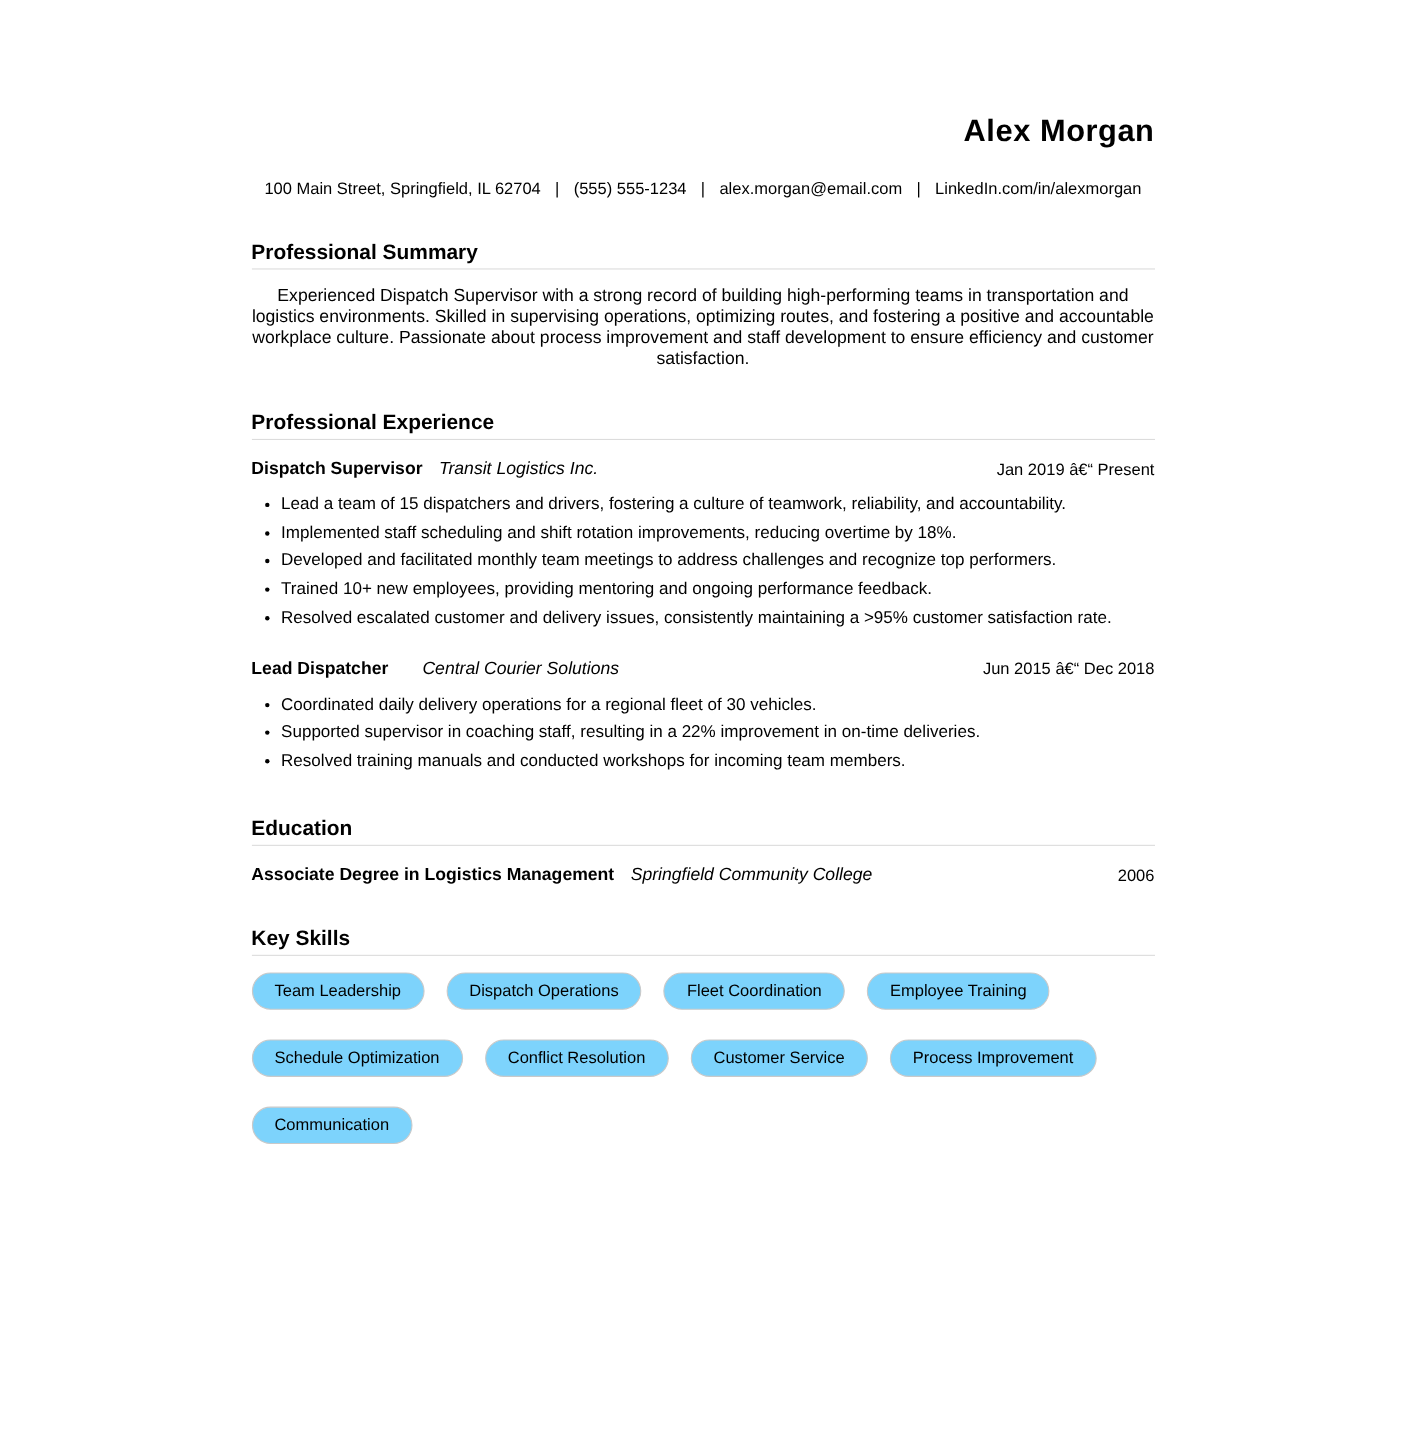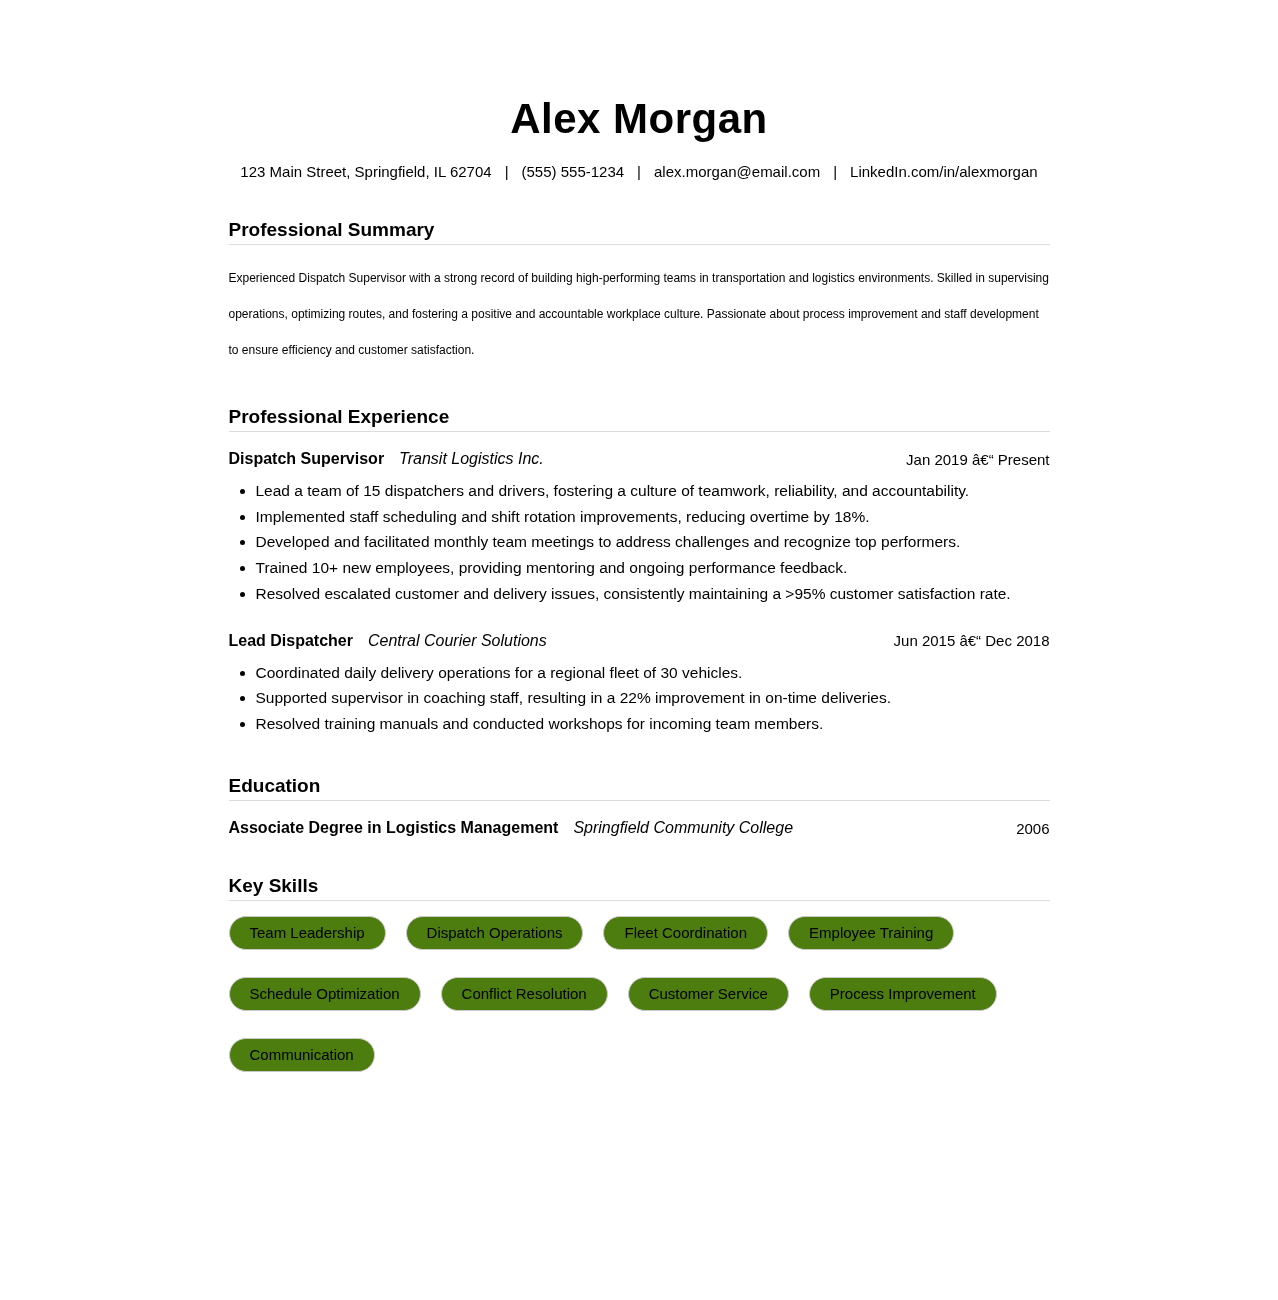--- a/index.html
+++ b/index.html
@@ -15,23 +15,23 @@
     min-height: 1300px;
   }
   .page {
     width: 821px;
     margin: 0 auto;
     padding-top: 100px;
     padding-bottom: 60px;
   }
   .name {
     margin: 0;
-    font-size: 42px;
+    font-size: 28px;
     font-weight: bold;
-    text-align: center;
+    text-align: right;
     line-height: 38px;
     letter-spacing: 0.5px;
   }
   .contact-line {
     margin-top: 24px;
     text-align: center;
     font-size: 15px;
     line-height: 19px;
     white-space: nowrap;
   }
@@ -42,30 +42,32 @@
   .section-title {
     margin: 38px 0 0 0;
     font-size: 19px;
     font-weight: bold;
     line-height: 22px;
     padding-bottom: 3px;
     border-bottom: 1px solid #dcdcdc;
   }
   .summary-text {
     margin: 15px 0 0 0;
-    font-size: 12px;
-    line-height: 36px;
+    font-size: 16px;
+    line-height: 19px;
+    text-align: center;
   }
   .job-head {
     display: flex;
     align-items: center;
     margin-top: 18px;
   }
   .job-head.second {
     margin-top: 25px;
+    gap: 16px;
   }
   .job-title {
     font-size: 16px;
     font-weight: bold;
   }
   .job-company {
     font-size: 16px;
     font-style: italic;
     margin-left: 15px;
   }
@@ -108,33 +110,33 @@
     row-gap: 27px;
     margin-top: 15px;
   }
   .skill-pill {
     display: inline-block;
     border: 1px solid #c9c9c9;
     border-radius: 17px;
     padding: 7px 20px;
     font-size: 15px;
     line-height: 18px;
-    background: #4d7c0f;
+    background: #7dd3fc;
     white-space: nowrap;
   }
 </style>
 </head>
 <body>
 
 <div class="page">
 
   <h1 class="name">Alex Morgan</h1>
 
   <div class="contact-line">
-    <span>123 Main Street, Springfield, IL 62704</span><span class="contact-sep">|</span><span>(555) 555-1234</span><span class="contact-sep">|</span><span>alex.morgan@email.com</span><span class="contact-sep">|</span><span>LinkedIn.com/in/alexmorgan</span>
+    <span>100 Main Street, Springfield, IL 62704</span><span class="contact-sep">|</span><span>(555) 555-1234</span><span class="contact-sep">|</span><span>alex.morgan@email.com</span><span class="contact-sep">|</span><span>LinkedIn.com/in/alexmorgan</span>
   </div>
 
   <h2 class="section-title">Professional Summary</h2>
   <p class="summary-text">Experienced Dispatch Supervisor with a strong record of building high-performing teams in transportation and logistics environments. Skilled in supervising operations, optimizing routes, and fostering a positive and accountable workplace culture. Passionate about process improvement and staff development to ensure efficiency and customer satisfaction.</p>
 
   <h2 class="section-title">Professional Experience</h2>
 
   <div class="job-head">
     <span class="job-title">Dispatch Supervisor</span>
     <span class="job-company">Transit Logistics Inc.</span>

